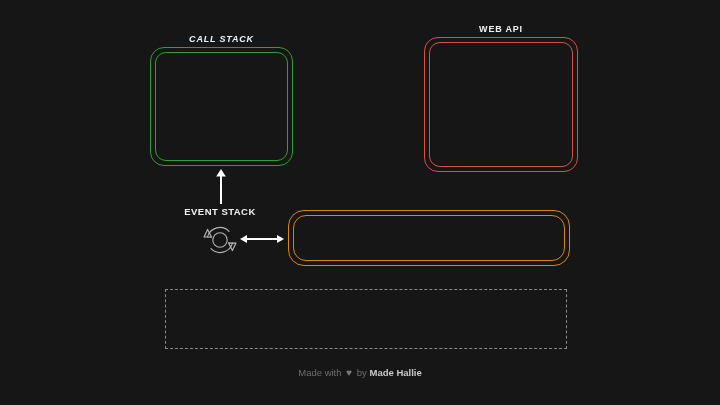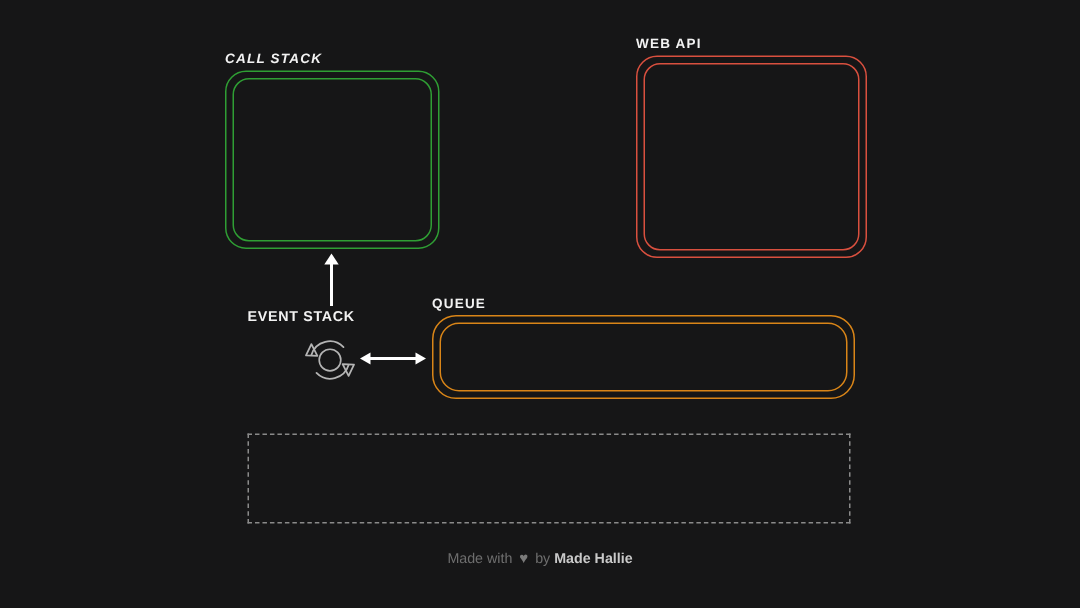--- a/index.html
+++ b/index.html
@@ -23,21 +23,21 @@
   }
 
   
   .sec-label {
     position: absolute;
     color: #f2f2f2;
     font-size: 9px;
     font-weight: bold;
     letter-spacing: 0.09em;
     white-space: nowrap;
-    text-align: left;
+    text-align: center;
     line-height: 11px;
   }
 
   
   .panel {
     position: absolute;
     box-sizing: border-box;
     border-width: 1px;
     border-style: solid;
     background: transparent;
@@ -175,21 +175,20 @@
   <div class="sec-label" id="callstack-label">CALL STACK</div>
   <div class="panel" id="callstack-panel">
     <div class="inner"></div>
   </div>
 
   <div class="sec-label" id="webapi-label">WEB API</div>
   <div class="panel" id="webapi-panel">
     <div class="inner"></div>
   </div>
 
-  <div class="sec-label" id="queue-label">QUEUE</div>
   <div class="panel" id="queue-panel">
     <div class="inner"></div>
   </div>
 
   <div class="sec-label" id="eventloop-label">EVENT STACK</div>
 
   <div id="eventloop-icon">
     <svg viewBox="0 0 42 42" width="42" height="42" fill="none" xmlns="http://www.w3.org/2000/svg">
 
       <path d="M8.6 17.6 A12.8 12.8 0 0 1 30.0 12.4" stroke="#b4b4b4" stroke-width="1.2" fill="none" stroke-linecap="round"></path>

